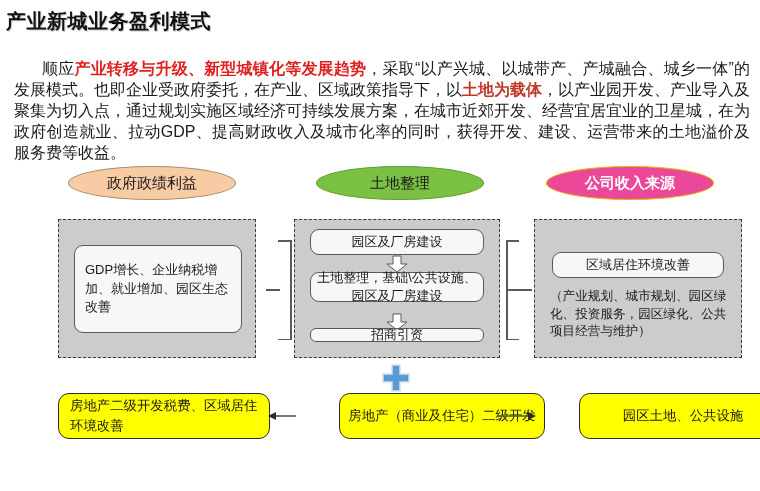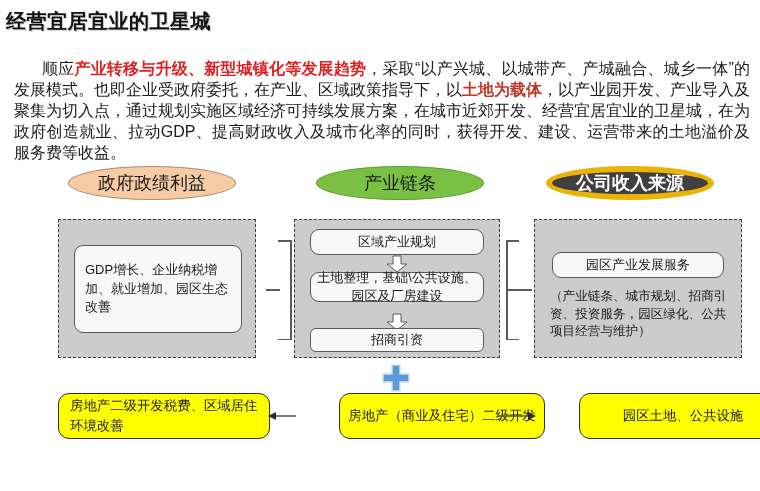--- a/index.html
+++ b/index.html
@@ -50,21 +50,21 @@
     font-weight: bold;
   }
 
   
   .pill {
     position: absolute;
     display: flex;
     align-items: center;
     justify-content: center;
     border-radius: 50%;
-    font-size: 18px;
+    font-size: 15px;
     box-sizing: border-box;
   }
   #pill-government {
     left: 68px;
     top: 166px;
     width: 168px;
     height: 34px;
     background: #f7cca5;
     border: 1px solid #b08b6e;
     color: #1a1a1a;
@@ -76,22 +76,22 @@
     height: 34px;
     background: #7ac143;
     border: 1px solid #5f9e31;
     color: #1a1a1a;
   }
   #pill-company-revenue {
     left: 546px;
     top: 166px;
     width: 168px;
     height: 34px;
-    background: #404040;
-    border: 6px solid #eab308;
+    background: #ec4899;
+    border: 1px solid #eab308;
     color: #ffffff;
     font-weight: bold;
   }
 
   
   .dashed-col {
     position: absolute;
     background: #cccccc;
     border: 1.5px dashed #3a3a3a;
     box-sizing: border-box;
@@ -153,21 +153,21 @@
   #box-land-infra {
     left: 310px;
     top: 272px;
     width: 174px;
     height: 30px;
   }
   #box-investment {
     left: 310px;
     top: 328px;
     width: 174px;
-    height: 24px;
+    height: 14px;
     border-radius: 6px;
   }
   #box-park-service {
     left: 552px;
     top: 252px;
     width: 172px;
     height: 26px;
   }
 
   
@@ -296,57 +296,57 @@
     left: 498px;
     top: 410px;
     width: 38px;
   }
 
   svg { display: block; overflow: visible; }
 </style>
 </head>
 <body>
 
-<div id="page-title">经营宜居宜业的卫星城</div>
+<div id="page-title">产业新城业务盈利模式</div>
 
 <div id="body-paragraph"><span>顺应</span><span class="hl-red">产业转移与升级、新型城镇化等发展趋势</span><span>，采取“以产兴城、以城带产、产城融合、城乡一体”的发展模式。也即企业受政府委托，在产业、区域政策指导下，以</span><span class="hl-brown">土地为载体</span><span>，以产业园开发、产业导入及聚集为切入点，通过规划实施区域经济可持续发展方案，在城市近郊开发、经营宜居宜业的卫星城，在为政府创造就业、拉动GDP、提高财政收入及城市化率的同时，获得开发、建设、运营带来的土地溢价及服务费等收益。</span></div>
 
 <div class="pill" id="pill-government">政府政绩利益</div>
 
-<div class="pill" id="pill-industry-chain">产业链条</div>
+<div class="pill" id="pill-industry-chain">土地整理</div>
 
 <div class="pill" id="pill-company-revenue">公司收入来源</div>
 
 <div class="dashed-col" id="col-government"></div>
 <div class="dashed-col" id="col-chain"></div>
 <div class="dashed-col" id="col-revenue"></div>
 
 <div class="wbox left" id="box-gdp">GDP增长、企业纳税增加、就业增加、园区生态改善</div>
 
-<div class="wbox center" id="box-regional-plan">区域产业规划</div>
+<div class="wbox center" id="box-regional-plan">园区及厂房建设</div>
 
 <div class="down-arrow" id="arrow-plan-to-land">
   <svg width="22" height="17" viewBox="0 0 22 17">
     <polygon points="7,0 15,0 15,8 21,8 11,16 1,8 7,8" fill="#ffffff" stroke="#5a5a5a" stroke-width="1"></polygon>
   </svg>
 </div>
 
 <div class="wbox center" id="box-land-infra">土地整理，基础\公共设施、园区及厂房建设</div>
 
 <div class="down-arrow" id="arrow-land-to-invest">
   <svg width="22" height="17" viewBox="0 0 22 17">
     <polygon points="7,0 15,0 15,8 21,8 11,16 1,8 7,8" fill="#ffffff" stroke="#5a5a5a" stroke-width="1"></polygon>
   </svg>
 </div>
 
 <div class="wbox center" id="box-investment">招商引资</div>
 
-<div class="wbox center" id="box-park-service">园区产业发展服务</div>
-
-<div id="text-service-detail">（产业链条、城市规划、招商引资、投资服务，园区绿化、公共项目经营与维护）</div>
+<div class="wbox center" id="box-park-service">区域居住环境改善</div>
+
+<div id="text-service-detail">（产业规划、城市规划、园区绿化、投资服务，园区绿化、公共项目经营与维护）</div>
 
 <div class="bracket" id="bracket-left">
   <div class="vbar"></div>
   <div class="hbar top"></div>
   <div class="hbar bot"></div>
   <div class="hbar mid"></div>
 </div>
 
 <div class="bracket" id="bracket-right">
   <div class="vbar"></div>

